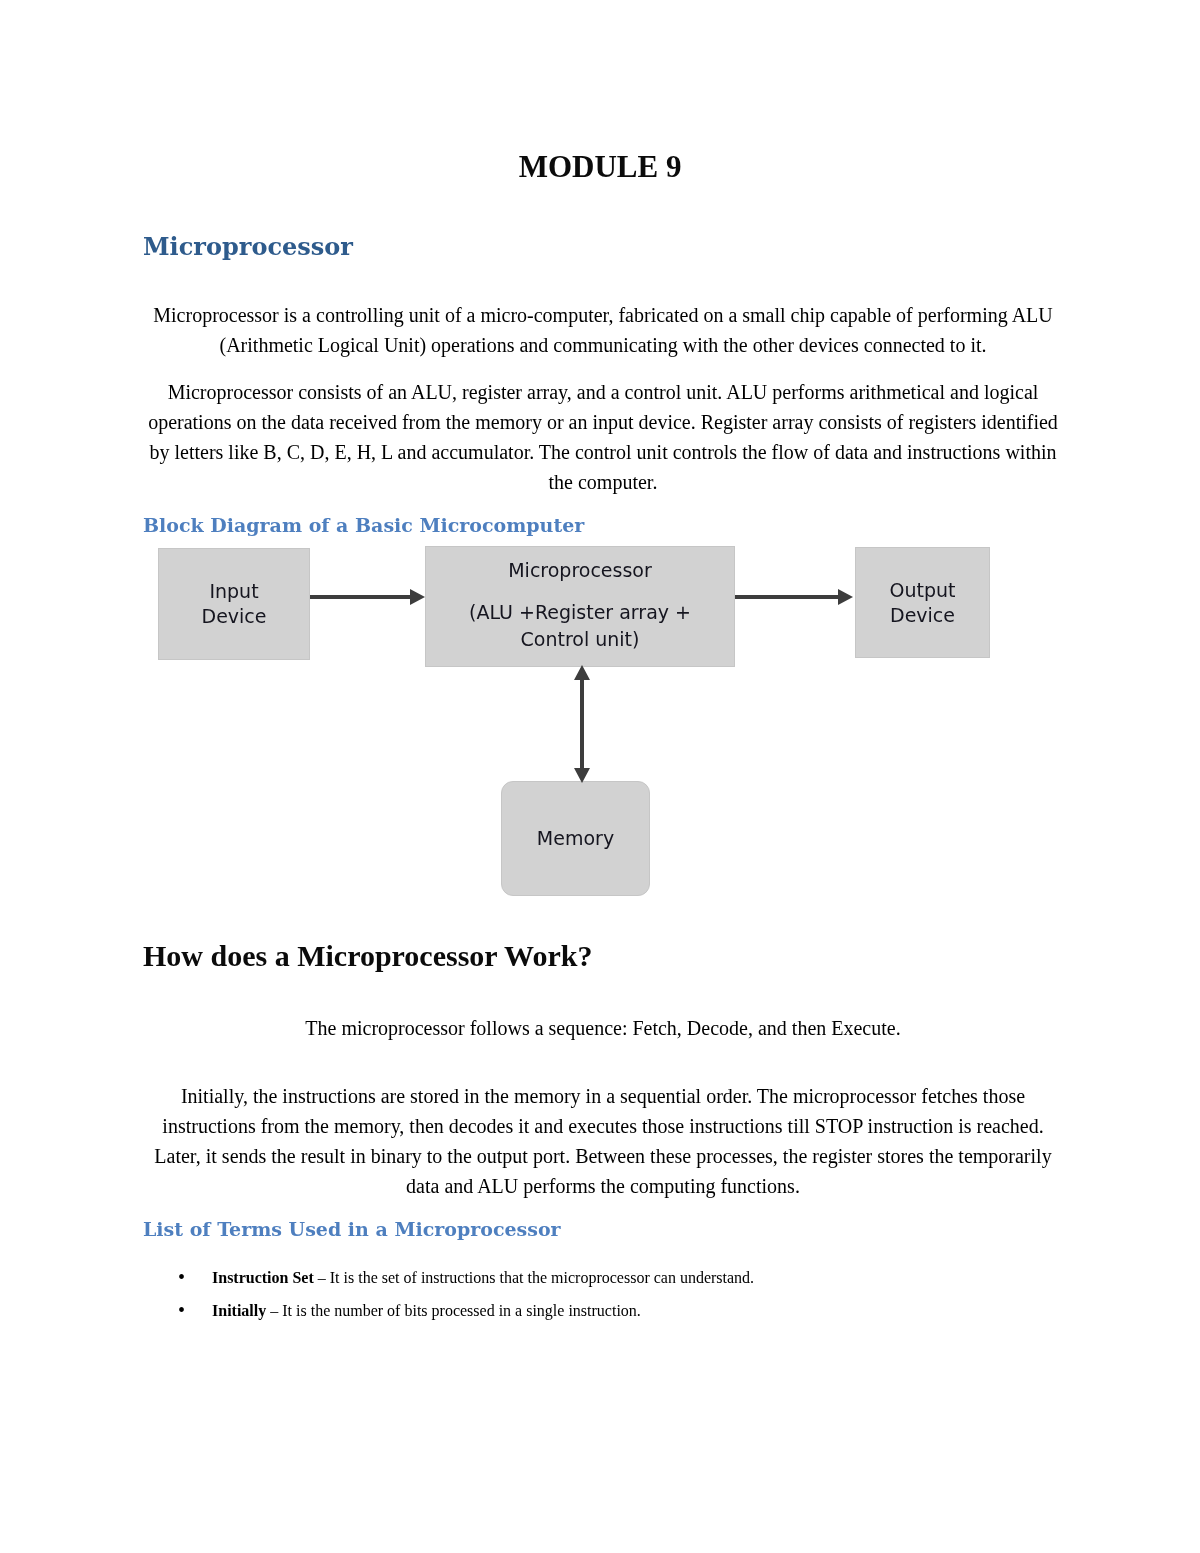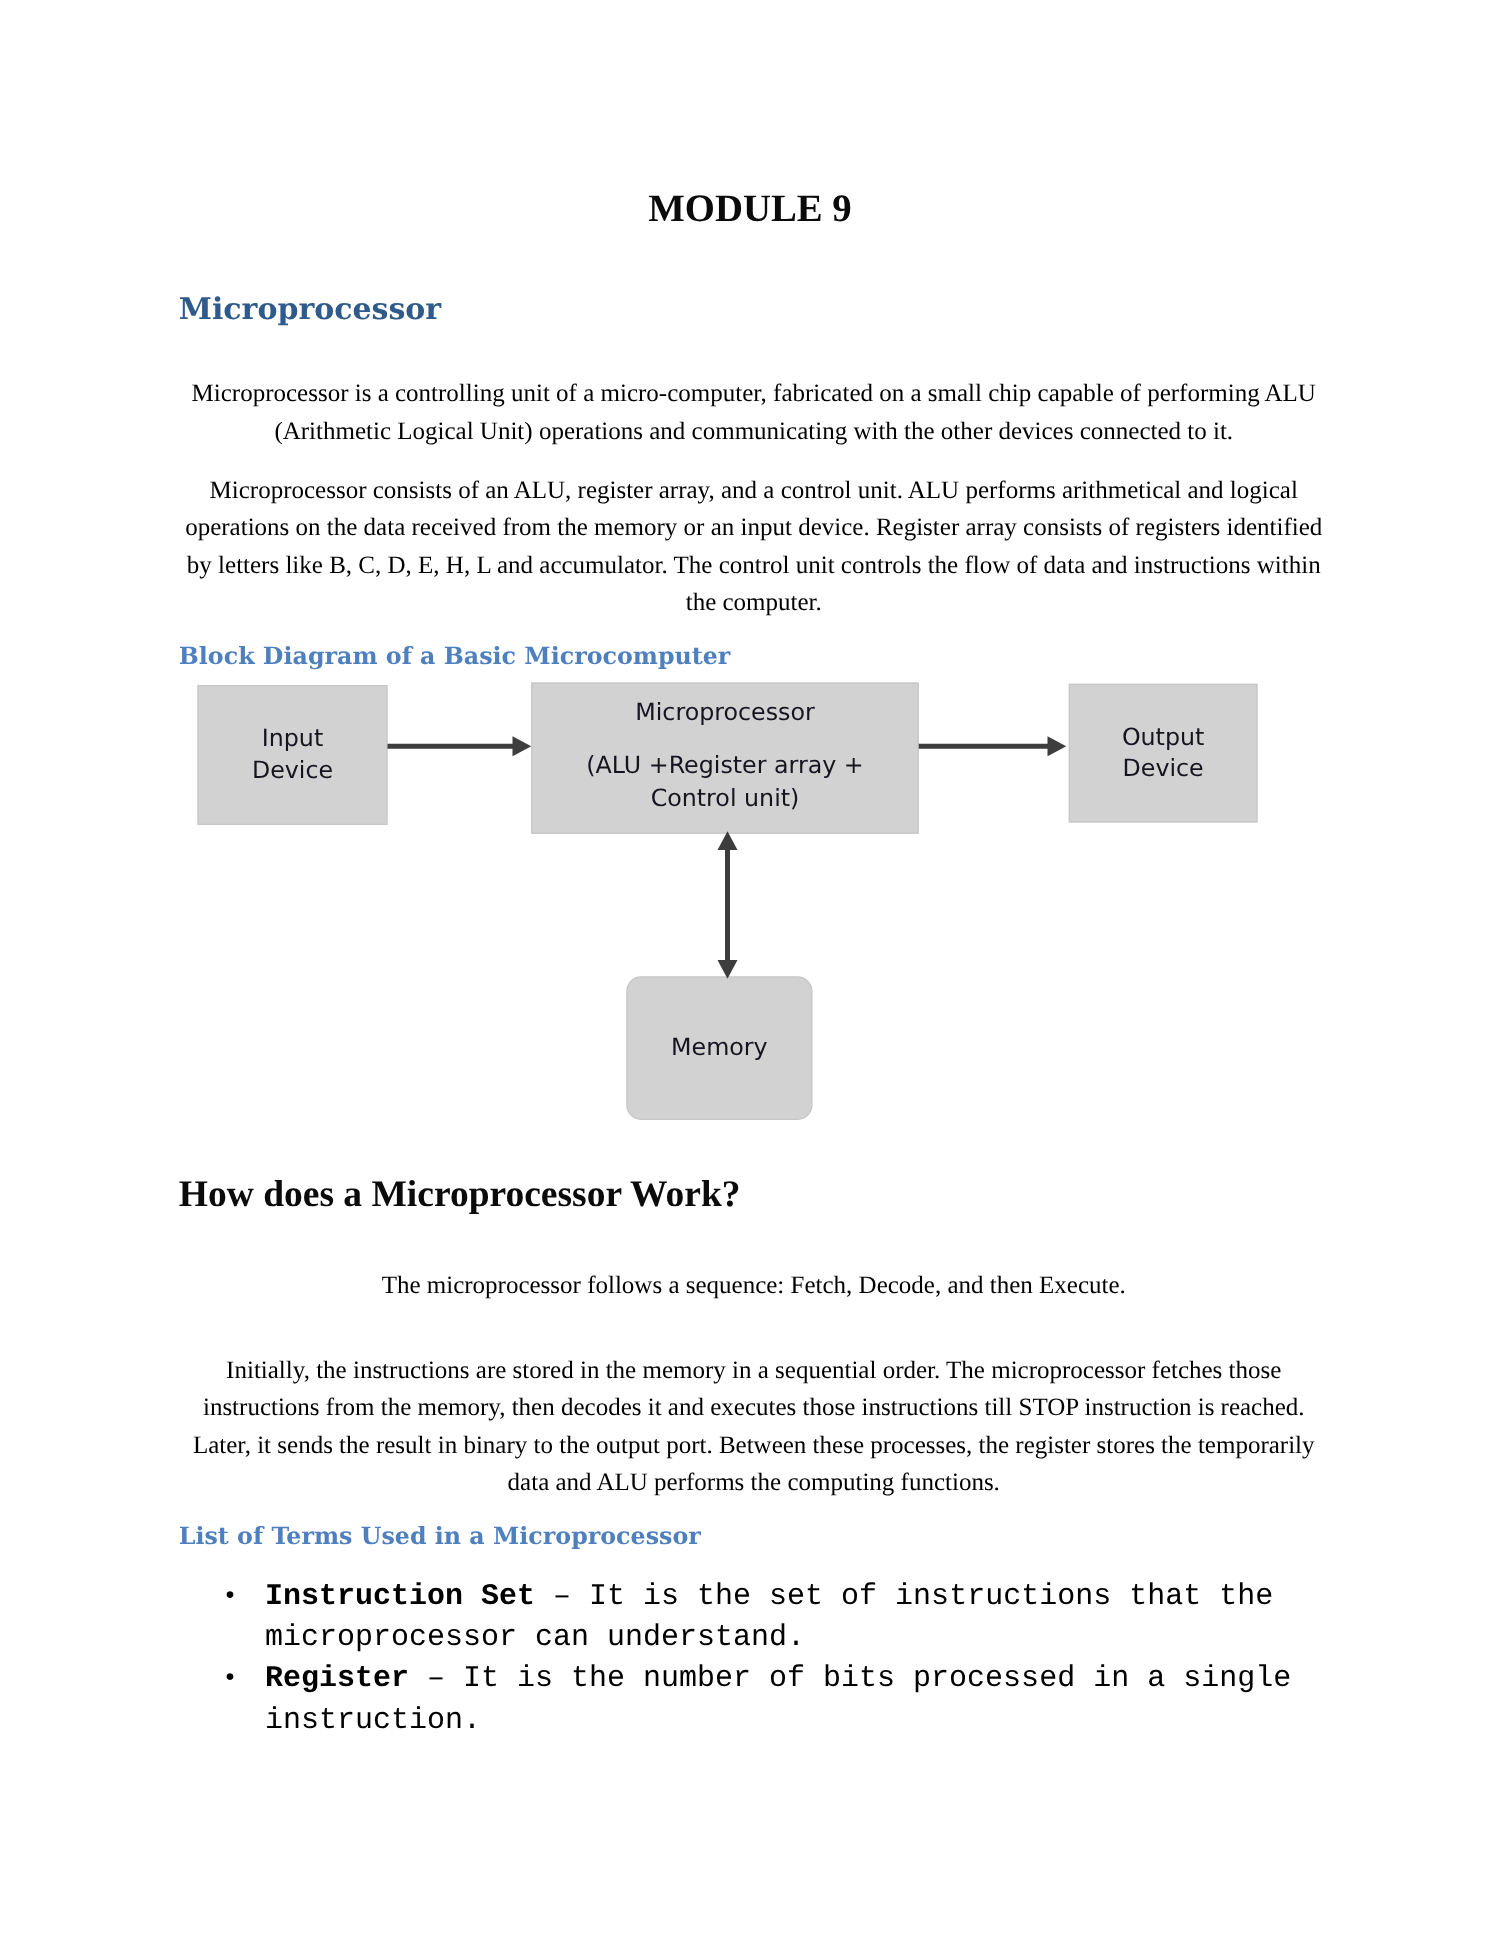--- a/index.html
+++ b/index.html
@@ -69,21 +69,21 @@
     text-align: center;
   }
   .dbox.centered {
     display: flex;
     flex-direction: column;
     align-items: center;
     justify-content: center;
   }
   .dbox-input  { left: 158px; top: 2px;   width: 152px; height: 112px; }
   .dbox-micro  { left: 425px; top: 0px;   width: 310px; height: 121px; padding-top: 11px; }
-  .dbox-output { left: 855px; top: 1px;   width: 151px; height: 111px; }
+  .dbox-output { left: 855px; top: 1px;   width: 135px; height: 111px; }
   .dbox-memory { left: 501px; top: 235px; width: 149px; height: 115px; border-radius: 12px; }
   .micro-title { margin: 0 0 16px 0; }
   .micro-sub   { margin: 0; line-height: 27px; }
   .h-line {
     position: absolute;
     height: 4px;
     background: var(--arrow-color, #3d3d3d);
   }
   .v-line {
     position: absolute;
@@ -116,24 +116,23 @@
   .varrow-up   { left: 574px; top: 119px; }
   .varrow-down { left: 574px; top: 222px; }
   
   .terms-list {
     margin: 20px 143px 0 143px;
     padding: 0 0 0 47px;
     list-style: none;
   }
   .terms-list li {
     position: relative;
-    font-size: 24px;
+    font-size: 16px;
     line-height: 33px;
     padding-left: 22px;
-    font-family: Liberation Mono, monospace;
   }
   .terms-list li::before {
     content: "•";
     position: absolute;
     left: -12px;
     top: 0;
     font-size: 20px;
     color: #000;
   }
   .term-bold { font-weight: bold; }
@@ -194,17 +193,17 @@
   <p class="body-para">Initially, the instructions are stored in the memory in a sequential order. The microprocessor fetches those instructions from the memory, then decodes it and executes those instructions till STOP instruction is reached. Later, it sends the result in binary to the output port. Between these processes, the register stores the temporarily data and ALU performs the computing functions.</p>
 
   <h3 class="h-light-blue">List of Terms Used in a Microprocessor</h3>
 
 
   <ul class="terms-list">
     <li>
       <span class="term-bold">Instruction Set</span><span> – It is the set of instructions that the microprocessor can understand.</span>
     </li>
     <li>
-      <span class="term-bold">Register</span><span> – It is the number of bits processed in a single instruction.</span>
+      <span class="term-bold">Initially</span><span> – It is the number of bits processed in a single instruction.</span>
     </li>
   </ul>
 
 </div>
 
 </body></html>

